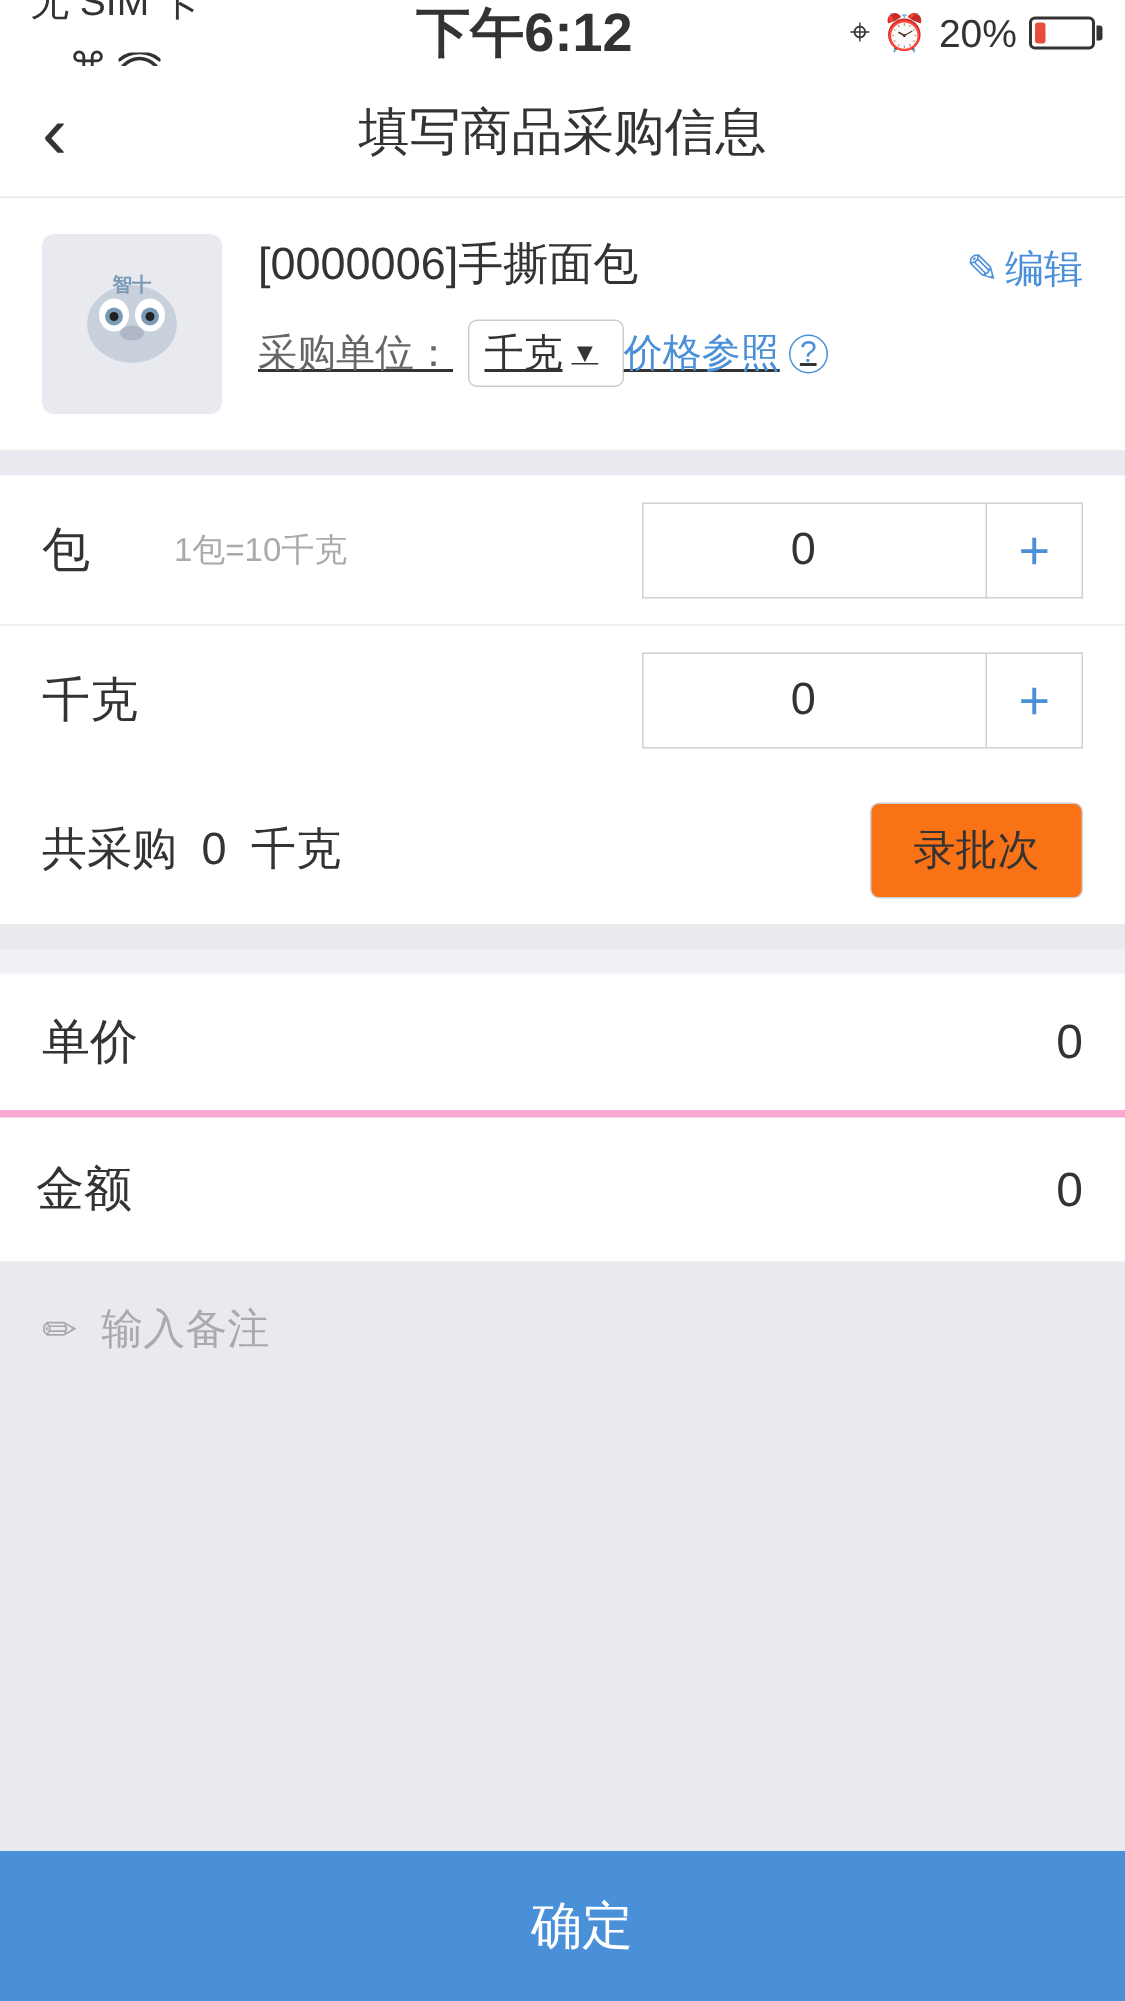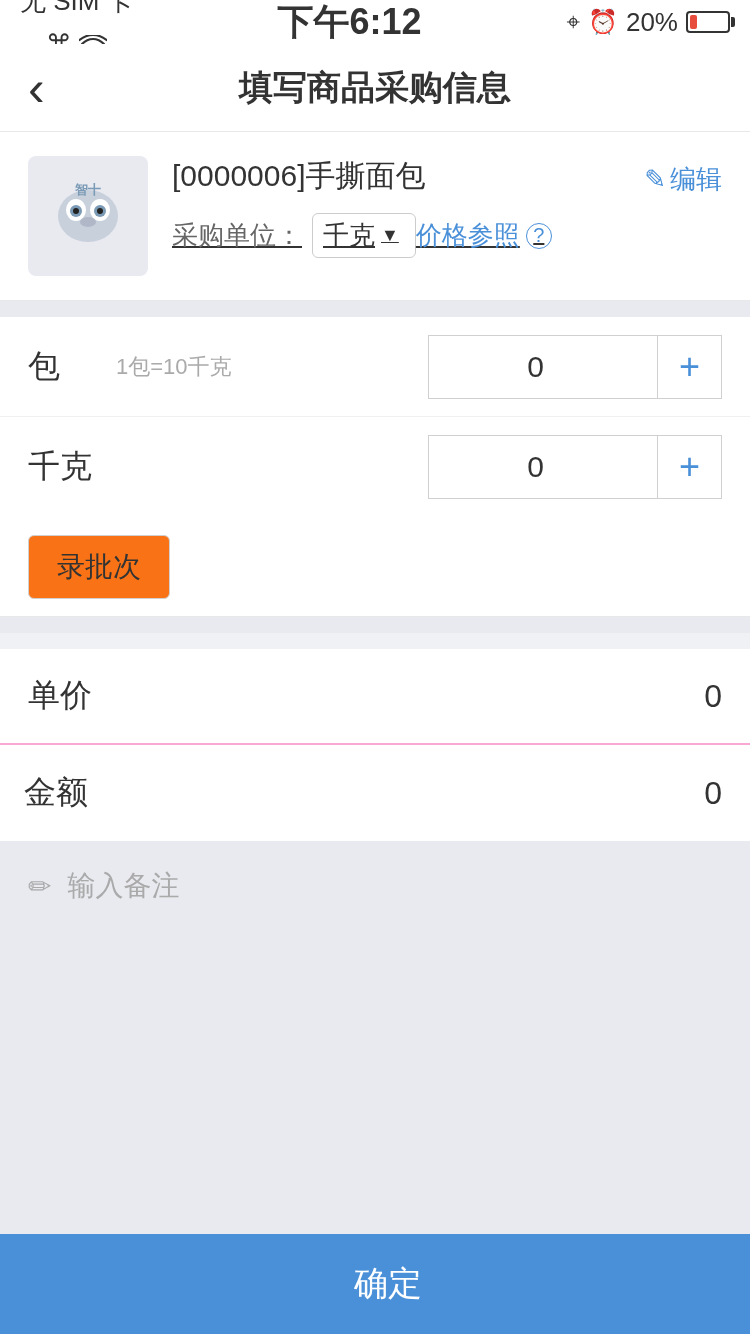--- a/index.html
+++ b/index.html
@@ -84,21 +84,21 @@
     .nav-back {
       position: absolute;
       left: 28px;
       font-size: 44px;
       color: #333;
       cursor: pointer;
       line-height: 1;
     }
     .nav-title {
       font-size: 34px;
-      font-weight: 700;
+      font-weight: 400;
       color: #333;
     }
 
     
     .product-card {
       background: #fff;
       padding: 24px 28px;
       display: flex;
       align-items: flex-start;
       gap: 24px;
@@ -265,21 +265,21 @@
     .price-section {
       background: #fff;
       margin-top: 16px;
     }
     .price-row {
       display: flex;
       align-items: center;
       justify-content: space-between;
       padding: 0 28px;
       height: 96px;
-      border-bottom: 2px solid #f9a8d4;
+      border-bottom: 5px solid #f9a8d4;
     }
     .price-row:last-child {
       border-bottom: none;
       padding-left: 24px;
     }
     .price-label {
       font-size: 32px;
       color: #333;
     }
     .price-value {
@@ -426,20 +426,25 @@
     <span class="input-label">千克</span>
     <div class="input-spacer"></div>
     <div class="qty-input-wrapper">
       <input class="qty-input" type="number" value="0" style="">
       <div class="qty-plus">+</div>
     </div>
   </div>
 </div>
 
 <div class="summary-section">
+  <span class="summary-text">
+    <span>共采购</span>
+    <span style="margin: 0 8px;">0</span>
+    <span>千克</span>
+  </span>
   <button class="batch-btn">录批次</button>
 </div>
 
 <div class="section-divider"></div>
 
 <div class="price-section">
   <div class="price-row">
     <span class="price-label">单价</span>
     <span class="price-value">0</span>
   </div>

